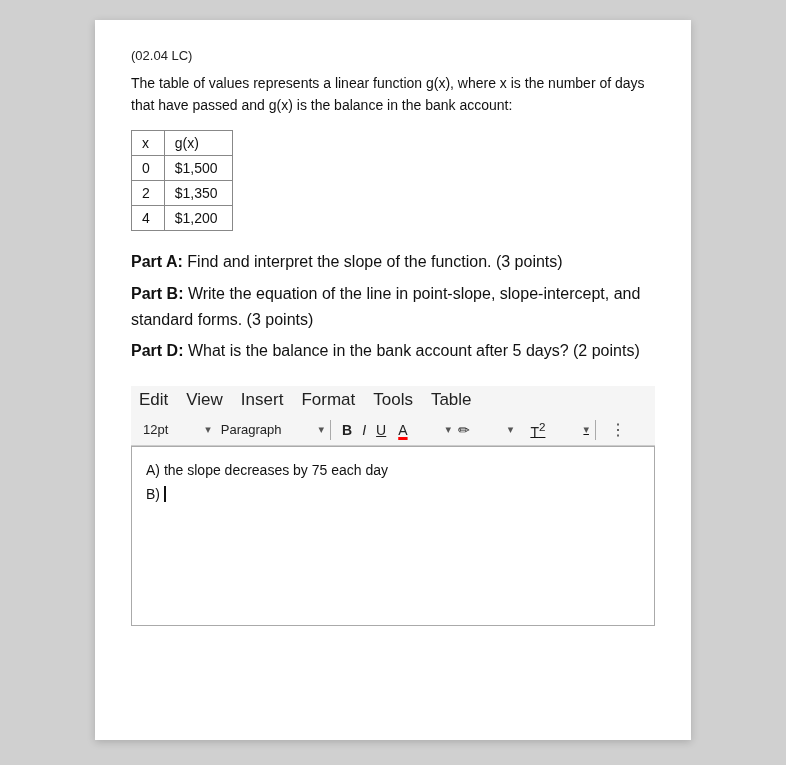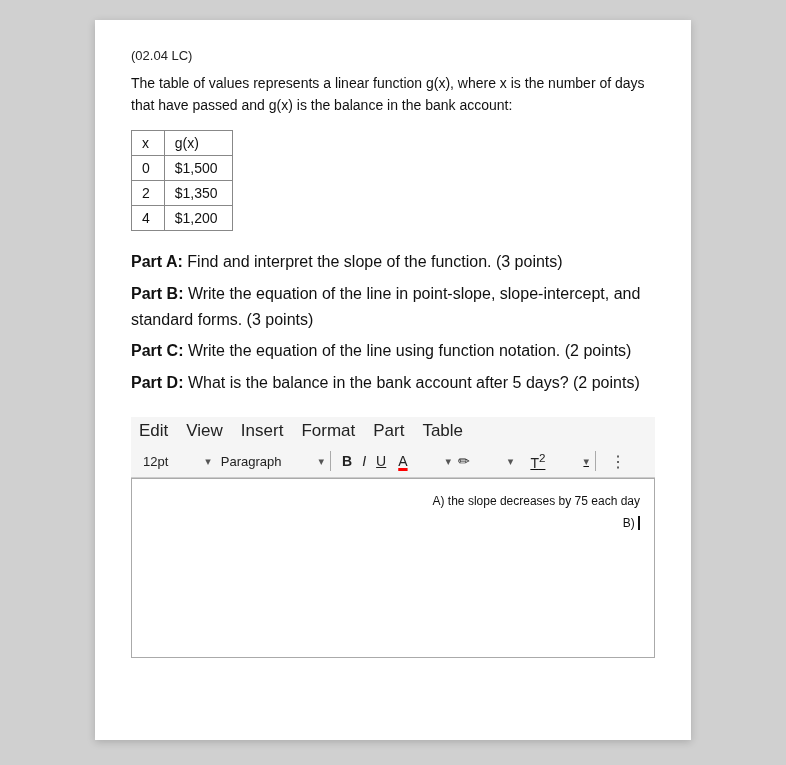--- a/index.html
+++ b/index.html
@@ -127,24 +127,23 @@
       font-size: 16px;
       color: #444;
       cursor: pointer;
       letter-spacing: 1px;
     }
     
     .editor-body {
       border: 1.5px solid #aaa;
       min-height: 180px;
       padding: 12px 14px;
-      font-size: 12px;
+      font-size: 14px;
       background: #fff;
       line-height: 1.7;
-      text-align: right;
     }
     .editor-line {
       min-height: 22px;
       color: #111;
     }
     .cursor {
       border-right: 2px solid #111;
       animation: blink 1s step-end infinite;
     }
     @keyframes blink {
@@ -181,36 +180,33 @@
         <td>$1,200</td>
       </tr>
     </tbody>
   </table>
 
   <div class="part-line">
     <span class="part-label">Part A:</span><span> Find and interpret the slope of the function. (3 points)</span>
   </div>
   <div class="part-line">
     <span class="part-label">Part B:</span><span> Write the equation of the line in point-slope, slope-intercept, and standard forms. (3 points)</span>
-  </div>
-  <div class="part-line">
-    <span class="part-label">Part C:</span><span> Write the equation of the line using function notation. (2 points)</span>
   </div>
   <div class="part-line">
     <span class="part-label">Part D:</span><span> What is the balance in the bank account after 5 days? (2 points)</span>
   </div>
 
   <div class="editor-container">
 
     <div class="editor-menubar">
       <span>Edit</span>
       <span>View</span>
       <span>Insert</span>
       <span>Format</span>
-      <span>Part</span>
+      <span>Tools</span>
       <span>Table</span>
     </div>
 
     <div class="editor-toolbar">
       <div class="toolbar-group">
         <span class="toolbar-select">12pt</span>
         <span class="toolbar-chevron">▾</span>
       </div>
       <div class="toolbar-group" style="margin-left:6px;align-items:center;">
         <span class="toolbar-select">Paragraph</span>

